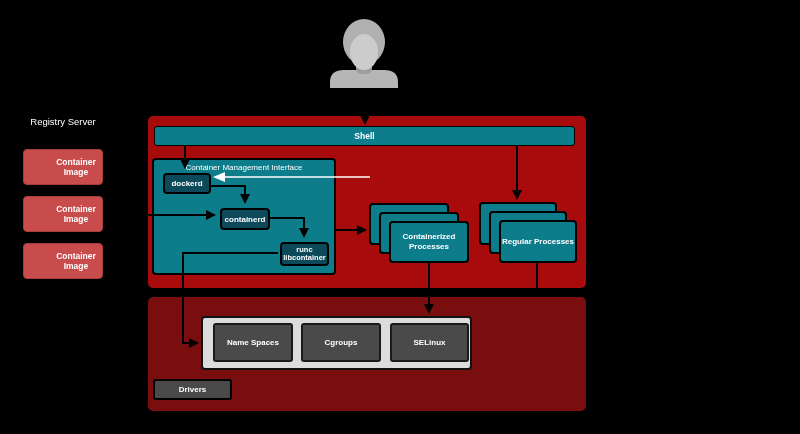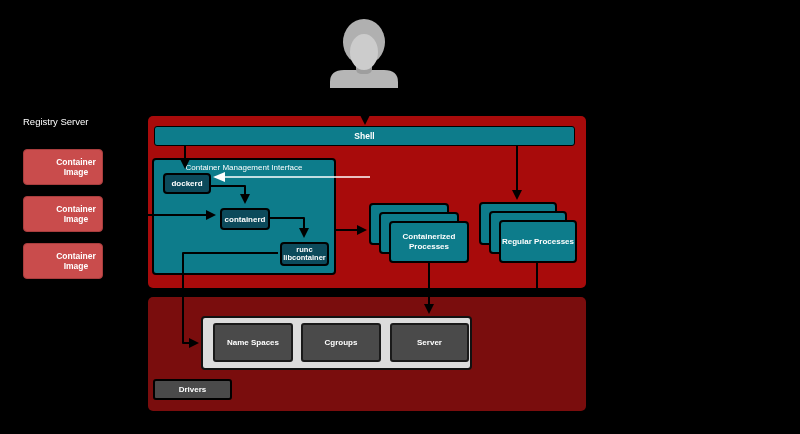--- a/index.html
+++ b/index.html
@@ -26,21 +26,21 @@
 
   .teal-card{background:var(--teal);border:2px solid #000;border-radius:4px;font-size:8px;line-height:10px;}
   .systemd{left:370px;top:153px;width:78px;height:40px;}
   .cstack-back{left:369px;top:203px;width:80px;height:42px;}
   .cstack-mid{left:379px;top:212px;width:80px;height:42px;}
   .cstack-front{left:389px;top:221px;width:80px;height:42px;}
   .rstack-back{left:479px;top:202px;width:78px;height:43px;}
   .rstack-mid{left:489px;top:211px;width:78px;height:43px;}
   .rstack-front{left:499px;top:220px;width:78px;height:43px;}
 
-  .registry-title{left:23px;top:116px;width:80px;color:#fff;font-size:9.5px;line-height:11.5px;}
+  .registry-title{left:23px;top:116px;width:80px;color:#fff;font-size:9.5px;line-height:11.5px;text-align:center;}
   .image-card{left:23px;width:80px;height:36px;background:var(--salmon);
               border:1px solid #a83d3d;border-radius:4px;font-size:8.5px;padding-left:26px;}
   .img1{top:149px;} .img2{top:196px;} .img3{top:243px;}
 
   .kernel-panel{left:201px;top:316px;width:271px;height:54px;background:var(--panel-gray);
                 border:2px solid #111;border-radius:4px;}
   .gray-node{background:var(--box-gray);border:2px solid #1a1a1a;border-radius:3px;font-size:8px;}
   .ns{left:10px;top:5px;width:80px;height:39px;}
   .cg{left:98px;top:5px;width:80px;height:39px;}
   .se{left:187px;top:5px;width:79px;height:39px;}
@@ -86,21 +86,21 @@
   <div class="abs lbl teal-card cstack-front">Containerized Processes</div>
 
   <div class="abs teal-card rstack-back"></div>
   <div class="abs teal-card rstack-mid"></div>
   <div class="abs lbl teal-card rstack-front">Regular Processes</div>
 
   <div class="abs kernel-box"></div>
   <div class="abs kernel-panel">
     <div class="abs lbl gray-node ns">Name Spaces</div>
     <div class="abs lbl gray-node cg">Cgroups</div>
-    <div class="abs lbl gray-node se">Server</div>
+    <div class="abs lbl gray-node se">SELinux</div>
   </div>
   <div class="abs lbl drivers">Drivers</div>
 
   <svg class="abs wires" viewBox="0 0 800 434">
     <defs>
       <marker id="ab" viewBox="0 0 10 10" refX="8" refY="5" markerWidth="10" markerHeight="10" markerUnits="userSpaceOnUse" orient="auto">
           <path d="M0,0 L10,5 L0,10 Z" fill="#000"></path>
         </marker>
       <marker id="aw" viewBox="0 0 12 10" refX="10" refY="5" markerWidth="12" markerHeight="10" markerUnits="userSpaceOnUse" orient="auto">
           <path d="M0,0 L12,5 L0,10 Z" fill="#fff"></path>

